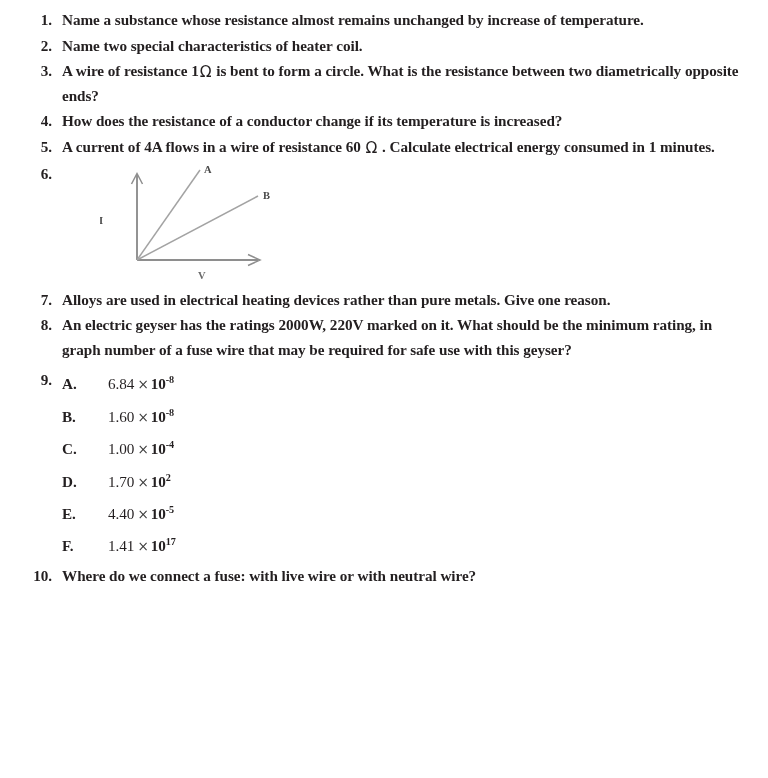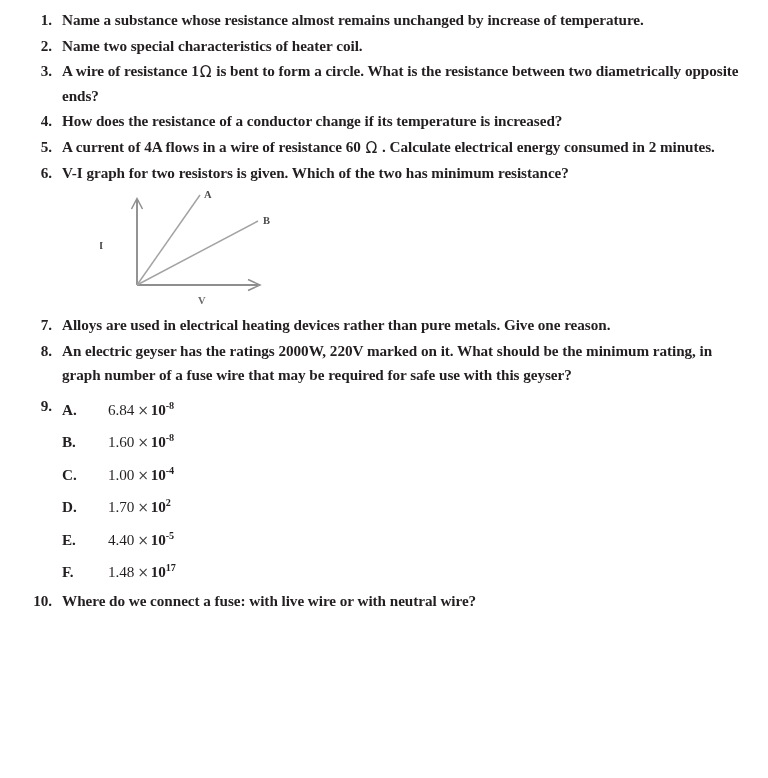--- a/index.html
+++ b/index.html
@@ -138,26 +138,25 @@
       <span class="qtext"><span>A wire of resistance 1</span><span class="ohm">Ω</span><span> is bent to form a circle. What is the resistance between two diametrically opposite ends?</span></span>
     </li>
 
     <li class="q">
       <span class="qnum">4.</span>
       <span class="qtext">How does the resistance of a conductor change if its temperature is increased?</span>
     </li>
 
     <li class="q">
       <span class="qnum">5.</span>
-      <span class="qtext"><span>A current of 4A flows in a wire of resistance 60 </span><span class="ohm">Ω</span><span> . Calculate electrical energy consumed in 2 minutes.</span></span>
+      <span class="qtext"><span>A current of 4A flows in a wire of resistance 60 </span><span class="ohm">Ω</span><span> . Calculate electrical energy consumed in 1 minutes.</span></span>
     </li>
 
     <li class="q">
       <span class="qnum">6.</span>
-      <span class="qtext">V-I graph for two resistors is given. Which of the two has minimum resistance?</span>
 
       <div class="figure-wrap">
         <svg width="200" height="122" viewBox="0 0 200 122">
 
           <line x1="37" y1="98" x2="37" y2="13" stroke="#8e8e8e" stroke-width="1.9"></line>
           <polyline points="31.5,22 37,11.5 42.5,22" fill="none" stroke="#8e8e8e" stroke-width="1.5"></polyline>
 
           <line x1="37" y1="98" x2="158" y2="98" stroke="#8e8e8e" stroke-width="1.9"></line>
           <polyline points="148,92.5 160,98 148,103.5" fill="none" stroke="#8e8e8e" stroke-width="1.5"></polyline>
 
@@ -203,21 +202,21 @@
         <li class="sub">
           <span class="subletter">D.</span>
           <span class="mantissa">1.70</span><span class="times">×</span><span class="base">10</span><sup class="exp">2</sup>
         </li>
         <li class="sub">
           <span class="subletter">E.</span>
           <span class="mantissa">4.40</span><span class="times">×</span><span class="base">10</span><sup class="exp">-5</sup>
         </li>
         <li class="sub">
           <span class="subletter">F.</span>
-          <span class="mantissa">1.48</span><span class="times">×</span><span class="base">10</span><sup class="exp">17</sup>
+          <span class="mantissa">1.41</span><span class="times">×</span><span class="base">10</span><sup class="exp">17</sup>
         </li>
       </ol>
     </li>
 
     <li class="q item10">
       <span class="qnum">10.</span>
       <span class="qtext">Where do we connect a fuse: with live wire or with neutral wire?</span>
     </li>
 
   </ol>

